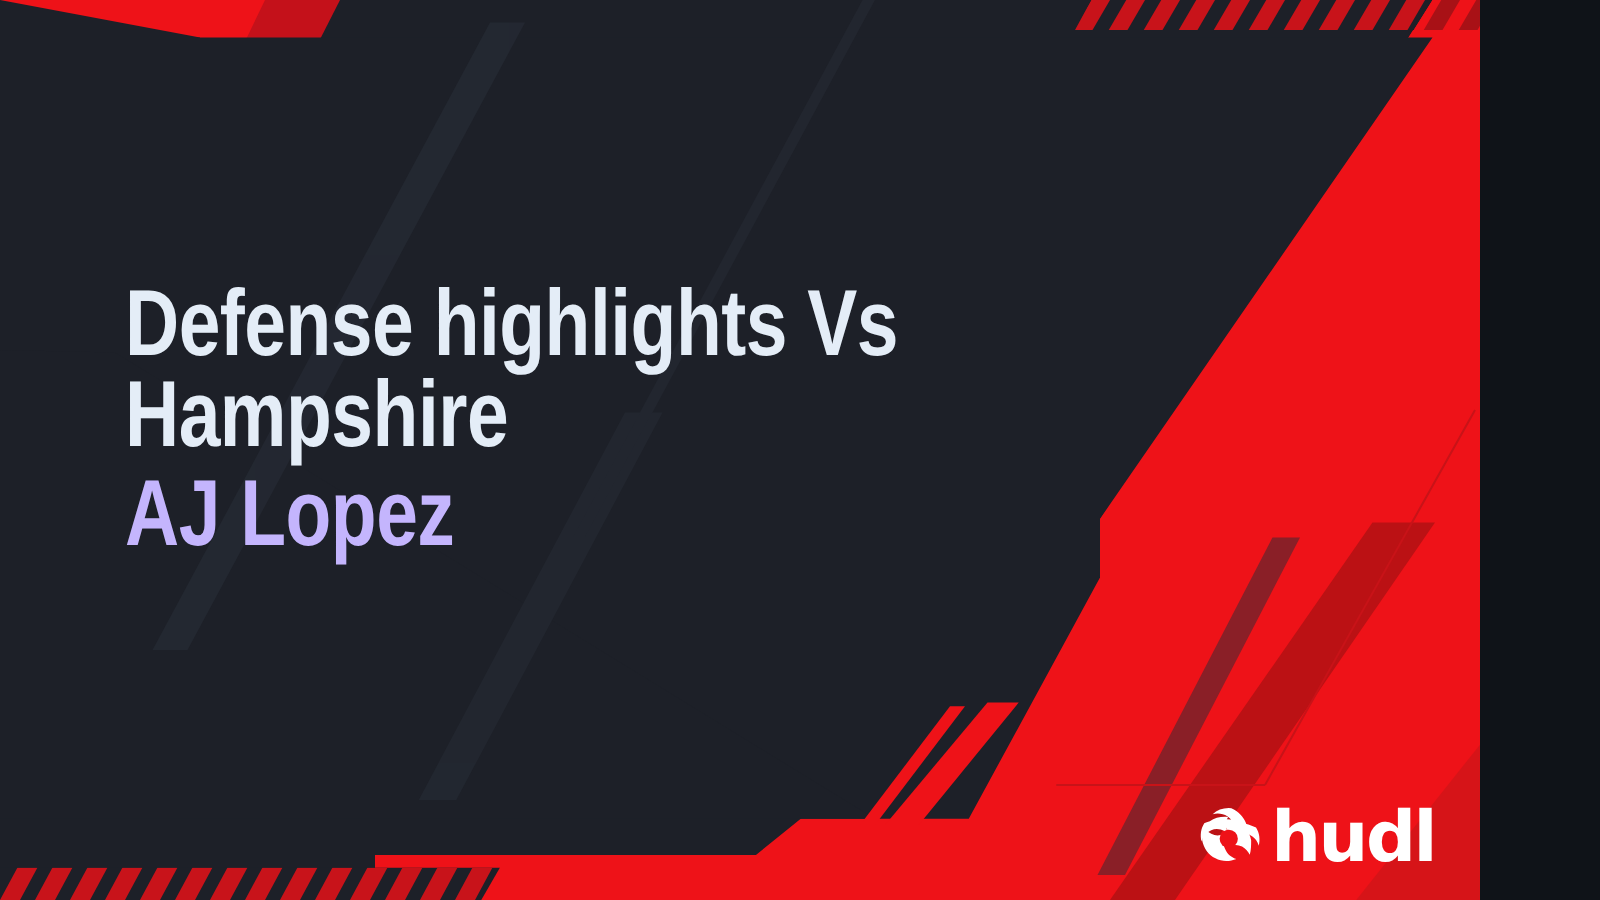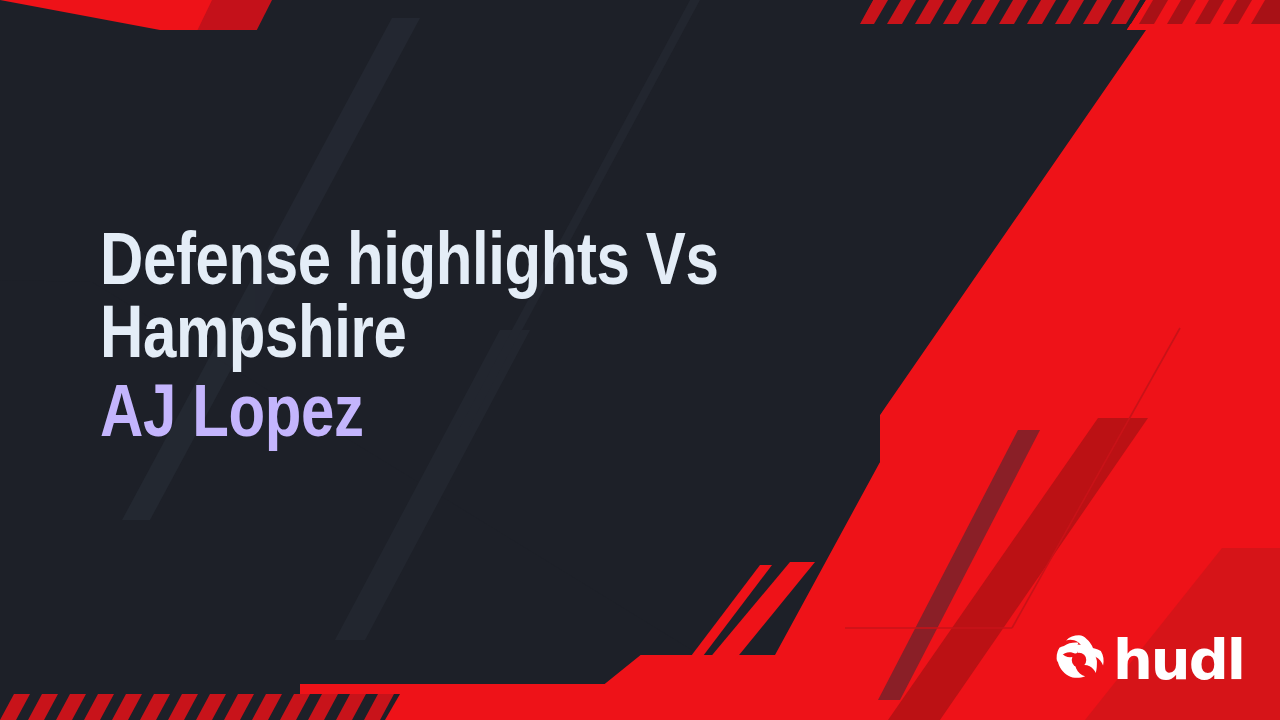--- a/index.html
+++ b/index.html
@@ -2,21 +2,21 @@
 <html><head>
 <meta charset="utf-8">
 <style>
   html, body {
     margin: 0;
     padding: 0;
     background: #0f1318;
   }
   #stage {
     position: relative;
-    width: 1280px;
+    width: 1184px;
     height: 720px;
     overflow: hidden;
     background: #1d2028;
     font-family: "Liberation Sans", sans-serif;
   }
   #bg-svg {
     position: absolute;
     inset: 0;
     width: 1280px;
     height: 720px;
@@ -48,21 +48,21 @@
   }
   #headline .line { font-size: 75px; }
   #subject {
     color: #c4b5fd;
     margin-top: 6px;
   }
   #subject .line { font-size: 75px; }
   #hudl-logo {
     position: absolute;
     right: 36px;
-    bottom: 32px;
+    bottom: 21px;
     z-index: 6;
     display: flex;
     align-items: center;
     gap: 6px;
   }
   #hudl-wordmark {
     font-family: "DejaVu Sans", sans-serif;
     font-weight: bold;
     font-size: 56px;
     line-height: 1;

